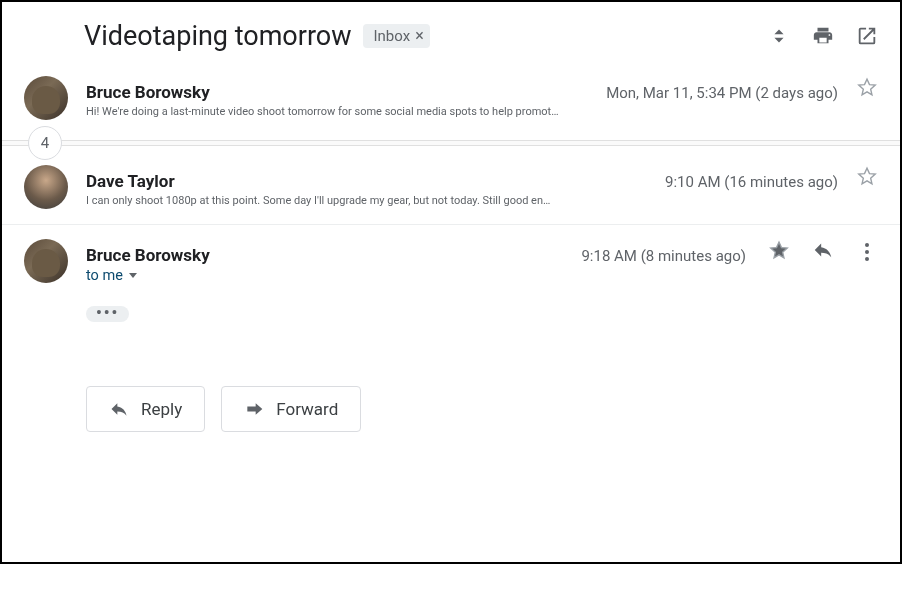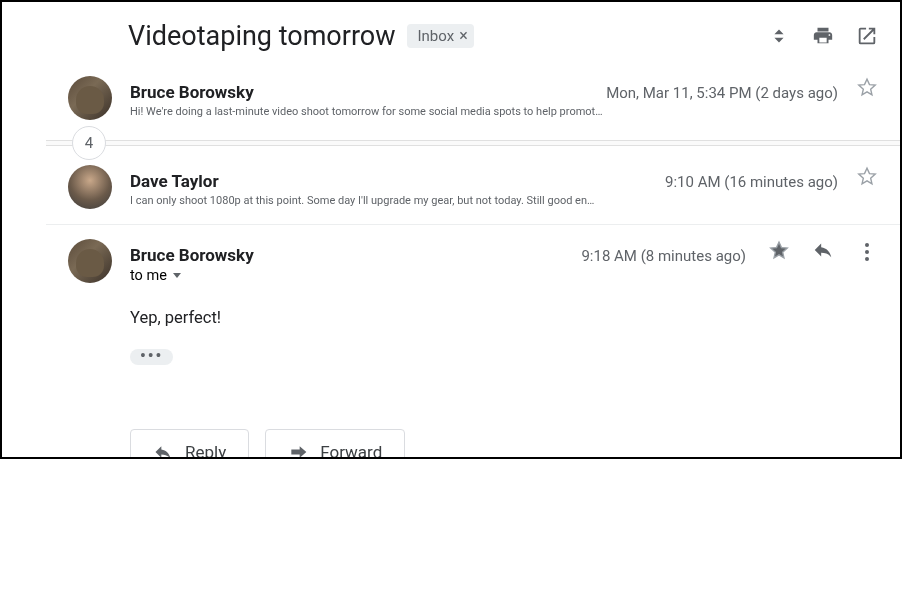--- a/index.html
+++ b/index.html
@@ -4,26 +4,25 @@
 <style>
   * { box-sizing: border-box; }
   body {
     margin: 0;
     font-family: 'Google Sans', Roboto, Arial, sans-serif;
     background: #fff;
     color: #202124;
   }
   .frame {
     width: 902px;
-    height: 459px;
+    height: 564px;
     border: 2px solid #000;
     background: #fff;
     position: relative;
     overflow: hidden;
-    padding-left: 44px;
   }
   .header {
     display: flex;
     align-items: center;
     padding: 18px 22px 10px 82px;
   }
   .subject {
     font-size: 27px;
     font-weight: 400;
     color: #202124;
@@ -146,21 +145,21 @@
     display:flex; align-items:center; justify-content:center;
     font-size:15px; color:#5f6368;
   }
 
   .divider {
     height:1px; background:#eceeef; margin:0;
   }
 
   .expanded .to-line {
     font-size: 14.5px;
-    color: #000000;
+    color: #0c4a6e;
     margin-top: 2px;
     display:flex; align-items:center; gap:4px;
   }
   .caret-down {
     width:0;height:0;border-left:4px solid transparent;border-right:4px solid transparent;border-top:5px solid #5f6368; margin-left:2px;
   }
   .body-text {
     font-size: 16.5px;
     color: #202124;
     margin-top: 24px;
@@ -298,21 +297,20 @@
               <span></span>
               <span></span>
               <span></span>
             </span>
         </div>
       </div>
       <div class="to-line">
         <span>to me</span>
         <span class="caret-down"></span>
       </div>
-      <div class="body-text">Yep, perfect!</div>
       <div class="trimmed">•••</div>
     </div>
   </div>
 
   <div class="action-row">
     <div class="act-btn">
       <svg viewBox="0 0 24 24">
           <path d="M10 9V5l-7 7 7 7v-4.1c5 0 8.5 1.6 11 5.1-1-5-4-10-11-11z"></path>
         </svg>
       <span>Reply</span>

